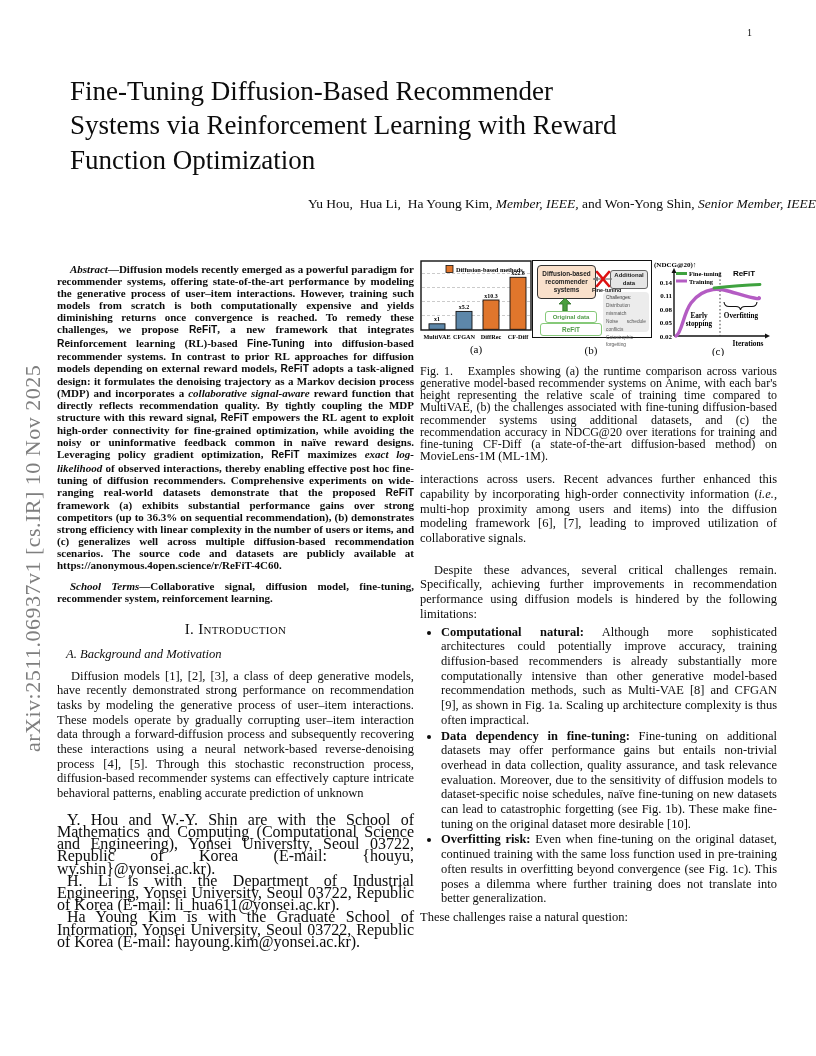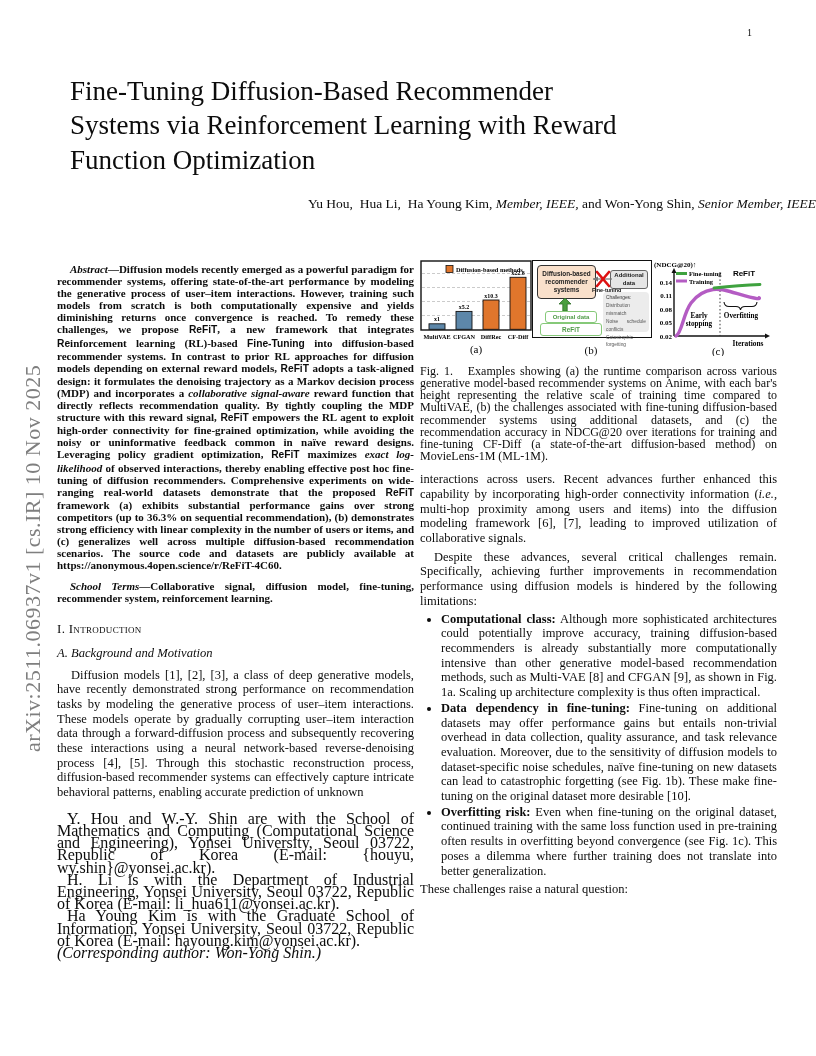--- a/index.html
+++ b/index.html
@@ -11,23 +11,23 @@
   .title{position:absolute;top:74px;left:70px;right:50px;text-align:left;
          font-size:27px;line-height:1.27;}
   .authors{position:absolute;top:196px;left:0;right:0;text-align:right;font-size:13.5px;}
   .col{position:absolute;width:357px;text-align:justify;}
   .col-left{top:263px;left:57px;}
   .col-right{top:260px;left:420px;}
   .abstract,.index-terms{font-weight:bold;font-size:11px;line-height:12.1px;margin:0;}
   .abstract{text-indent:13px;}
   .index-terms{text-indent:13px;margin-top:9px;}
   .sf{font-family:"Liberation Sans",sans-serif;font-size:93%;}
-  .section-heading{font-variant:small-caps;font-weight:normal;text-align:left;
-                   font-size:13px;margin:16px 0 9px;letter-spacing:.3px;}
-  .subsection-heading{font-style:italic;font-weight:normal;font-size:12.6px;margin:4px 0 7px;text-align:left;}
+  .section-heading{font-variant:small-caps;font-weight:normal;text-align:center;
+                   font-size:15px;margin:16px 0 9px;letter-spacing:.3px;}
+  .subsection-heading{font-style:italic;font-weight:normal;font-size:12.6px;margin:4px 9px 7px;text-align:left;}
   p.body{font-size:12.5px;line-height:14.7px;margin:0;}
   p.indent{text-indent:14px;}
   .footnotes{margin-top:13px;font-size:16px;line-height:12.2px;}
   .footnotes p{margin:0;text-indent:10px;}
   .footnotes p.noindent{text-indent:0;}
   .figure-row{display:flex;align-items:flex-start;}
   .fig-caption{font-size:12px;line-height:12.15px;margin-top:9px;}
   ul.bullets{list-style:disc outside;margin:3px 0 4px;padding-left:21px;}
   ul.bullets li{font-size:12.5px;line-height:14.7px;margin-bottom:1px;}
   .closing{margin-top:6px;}
@@ -78,21 +78,20 @@
   <div class="col col-left">
     <p class="abstract"><i>Abstract</i>—Diffusion models recently emerged as a powerful paradigm for recommender systems, offering state-of-the-art performance by modeling the generative process of user–item interactions. However, training such models from scratch is both computationally expensive and yields diminishing returns once convergence is reached. To remedy these challenges, we propose <span class="sf">ReFiT</span>, a new framework that integrates <span class="sf">Re</span>inforcement learning (RL)-based <span class="sf">Fine-Tuning</span> into diffusion-based recommender systems. In contrast to prior RL approaches for diffusion models depending on external reward models, <span class="sf">ReFiT</span> adopts a task-aligned design: it formulates the denoising trajectory as a Markov decision process (MDP) and incorporates a <i>collaborative signal-aware</i> reward function that directly reflects recommendation quality. By tightly coupling the MDP structure with this reward signal, <span class="sf">ReFiT</span> empowers the RL agent to exploit high-order connectivity for fine-grained optimization, while avoiding the noisy or uninformative feedback common in naïve reward designs. Leveraging policy gradient optimization, <span class="sf">ReFiT</span> maximizes <i>exact log-likelihood</i> of observed interactions, thereby enabling effective post hoc fine-tuning of diffusion recommenders. Comprehensive experiments on wide-ranging real-world datasets demonstrate that the proposed <span class="sf">ReFiT</span> framework (a) exhibits substantial performance gains over strong competitors (up to 36.3% on sequential recommendation), (b) demonstrates strong efficiency with linear complexity in the number of users or items, and (c) generalizes well across multiple diffusion-based recommendation scenarios. The source code and datasets are publicly available at https://anonymous.4open.science/r/ReFiT-4C60.</p>
     <p class="index-terms"><i>School Terms</i>—Collaborative signal, diffusion model, fine-tuning, recommender system, reinforcement learning.</p>
     <h2 class="section-heading">I. Introduction</h2>
     <h3 class="subsection-heading">A. Background and Motivation</h3>
     <p class="body indent">Diffusion models [1], [2], [3], a class of deep generative models, have recently demonstrated strong performance on recommendation tasks by modeling the generative process of user–item interactions. These models operate by gradually corrupting user–item interaction data through a forward-diffusion process and subsequently recovering these interactions using a neural network-based reverse-denoising process [4], [5]. Through this stochastic reconstruction process, diffusion-based recommender systems can effectively capture intricate behavioral patterns, enabling accurate prediction of unknown</p>
     <div class="footnotes">
       <p>Y. Hou and W.-Y. Shin are with the School of Mathematics and Computing (Computational Science and Engineering), Yonsei University, Seoul 03722, Republic of Korea (E-mail: {houyu, wy.shin}@yonsei.ac.kr).</p>
       <p>H. Li is with the Department of Industrial Engineering, Yonsei University, Seoul 03722, Republic of Korea (E-mail: li_hua611@yonsei.ac.kr).</p>
       <p>Ha Young Kim is with the Graduate School of Information, Yonsei University, Seoul 03722, Republic of Korea (E-mail: hayoung.kim@yonsei.ac.kr).</p>
-      <p class="noindent"><i>(Corresponding author: Won-Yong Shin.)</i></p>
     </div>
   </div>
 
   <div class="col col-right">
 
     <div class="figure-row">
 
       <svg width="112" height="96" viewBox="0 0 112 96">
         <rect x="1" y="1" width="110" height="69" fill="#fff" stroke="#111" stroke-width="1.4"></rect>
         <line x1="2" y1="55.5" x2="110" y2="55.5" stroke="#b5b5b5" stroke-dasharray="3,2" stroke-width="0.7"></line>
@@ -166,24 +165,24 @@
         <text x="45" y="58" text-anchor="middle" font-size="7.2" font-weight="bold">Early</text>
         <text x="45" y="65.5" text-anchor="middle" font-size="7.2" font-weight="bold">stopping</text>
         <text x="94" y="86" text-anchor="middle" font-size="7.4" font-weight="bold">Iterations</text>
         <text x="64" y="95" text-anchor="middle" font-size="11">(c)</text>
       </svg>
     </div>
 
     <div class="fig-caption">Fig. 1.&nbsp;&nbsp; Examples showing (a) the runtime comparison across various generative model-based recommender systems on Anime, with each bar's height representing the relative scale of training time compared to MultiVAE, (b) the challenges associated with fine-tuning diffusion-based recommender systems using additional datasets, and (c) the recommendation accuracy in NDCG@20 over iterations for training and fine-tuning CF-Diff (a state-of-the-art diffusion-based method) on MovieLens-1M (ML-1M).</div>
 
     <p class="body" style="margin-top:10px;">interactions across users. Recent advances further enhanced this capability by incorporating high-order connectivity information (<i>i.e.</i>, multi-hop proximity among users and items) into the diffusion modeling framework [6], [7], leading to improved utilization of collaborative signals.</p>
-    <p class="body indent" style="margin-top:4px;">Despite these advances, several critical challenges remain. Specifically, achieving further improvements in recommendation performance using diffusion models is hindered by the following limitations:</p>
+    <p class="body indent" style="margin-top:17px;">Despite these advances, several critical challenges remain. Specifically, achieving further improvements in recommendation performance using diffusion models is hindered by the following limitations:</p>
 
     <ul class="bullets">
-      <li><b>Computational class:</b> Although more sophisticated architectures could potentially improve accuracy, training diffusion-based recommenders is already substantially more computationally intensive than other generative model-based recommendation methods, such as Multi-VAE [8] and CFGAN [9], as shown in Fig. 1a. Scaling up architecture complexity is thus often impractical.</li>
+      <li><b>Computational natural:</b> Although more sophisticated architectures could potentially improve accuracy, training diffusion-based recommenders is already substantially more computationally intensive than other generative model-based recommendation methods, such as Multi-VAE [8] and CFGAN [9], as shown in Fig. 1a. Scaling up architecture complexity is thus often impractical.</li>
       <li><b>Data dependency in fine-tuning:</b> Fine-tuning on additional datasets may offer performance gains but entails non-trivial overhead in data collection, quality assurance, and task relevance evaluation. Moreover, due to the sensitivity of diffusion models to dataset-specific noise schedules, naïve fine-tuning on new datasets can lead to catastrophic forgetting (see Fig. 1b). These make fine-tuning on the original dataset more desirable [10].</li>
       <li><b>Overfitting risk:</b> Even when fine-tuning on the original dataset, continued training with the same loss function used in pre-training often results in overfitting beyond convergence (see Fig. 1c). This poses a dilemma where further training does not translate into better generalization.</li>
     </ul>
 
     <p class="body closing">These challenges raise a natural question:</p>
   </div>
 
 </div>
 
 </body></html>

